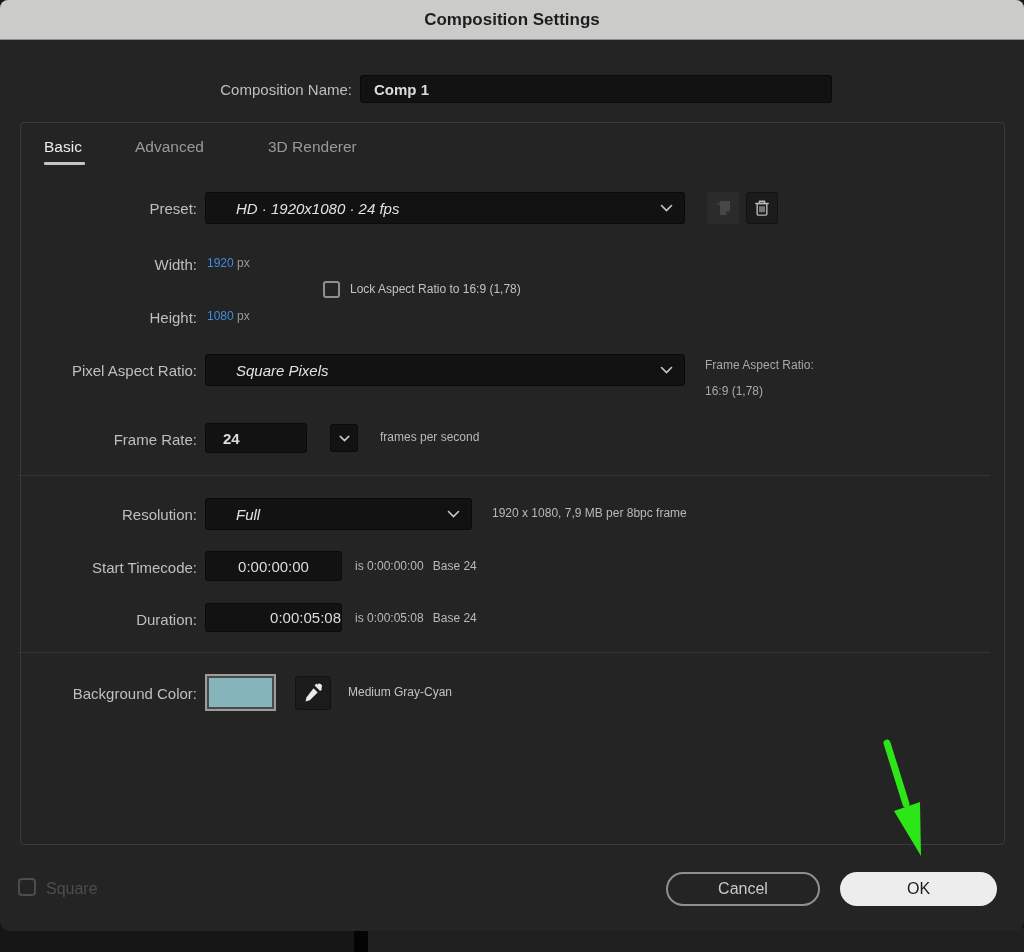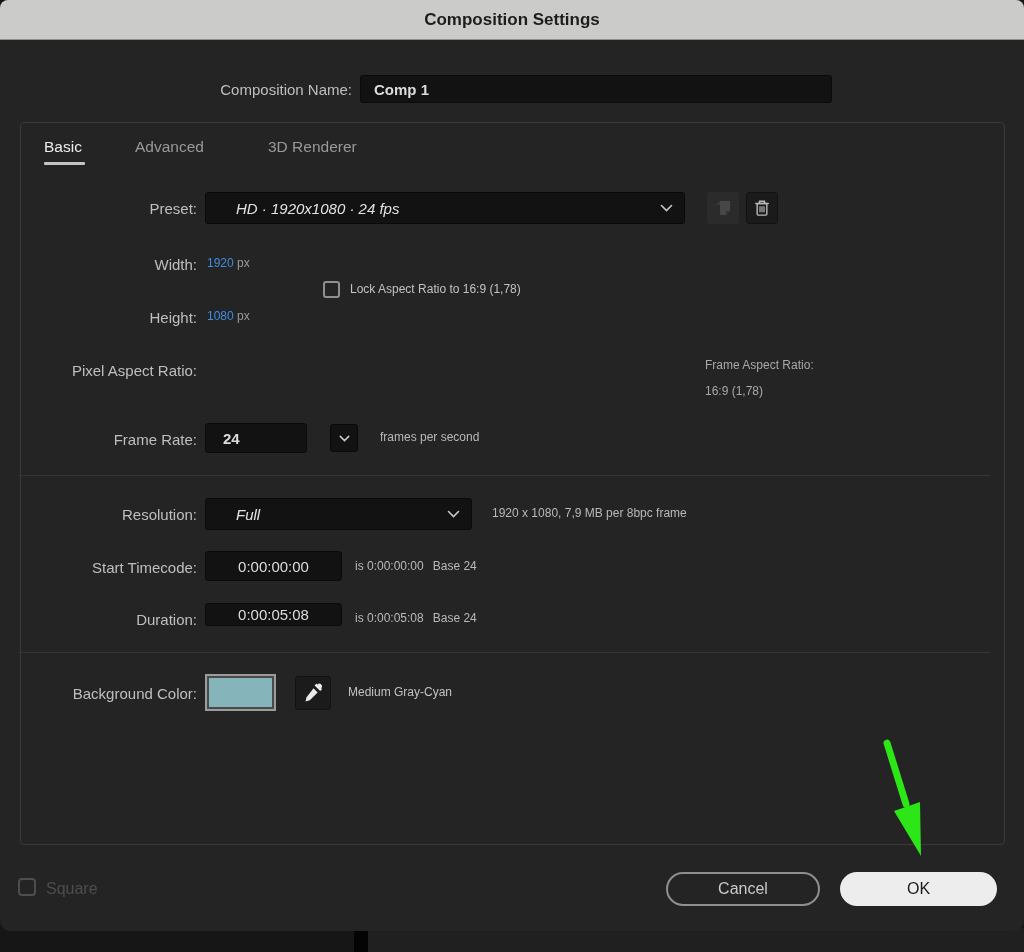--- a/index.html
+++ b/index.html
@@ -117,20 +117,26 @@
     <div class="checkbox" style="left:323px; top:281px;"></div>
     <div class="txt" style="left:350px; top:282px; color:#c2c2c2;">Lock Aspect Ratio to 16:9 (1,78)</div>
 
     <div class="lbl" style="top:309px;">Height:</div>
     <div class="txt" style="left:207px; top:309px;">
       <span class="blue">1080</span>
       <span class="unit">px</span>
     </div>
 
     <div class="lbl" style="top:362px;">Pixel Aspect Ratio:</div>
+    <div class="select" style="left:205px; top:354px; width:480px; height:32px;">
+      <span class="val">Square Pixels</span>
+      <svg width="13" height="8" viewBox="0 0 13 8">
+          <path d="M1.5 1.5 L6.5 6.5 L11.5 1.5" stroke="#c8c8c8" stroke-width="1.6" fill="none" stroke-linecap="round"></path>
+        </svg>
+    </div>
     <div class="txt" style="left:705px; top:358px; color:#a8a8a8;">Frame Aspect Ratio:</div>
     <div class="txt" style="left:705px; top:384px; color:#a8a8a8;">16:9 (1,78)</div>
 
     <div class="lbl" style="top:431px;">Frame Rate:</div>
     <div class="field" style="left:205px; top:423px; width:102px; height:30px;">
       <span class="val" style="padding-left:17px;">24</span>
     </div>
     <div class="field" style="left:330px; top:424px; width:28px; height:28px; justify-content:center;">
       <svg width="11" height="7" viewBox="0 0 13 8">
           <path d="M1.5 1.5 L6.5 6.5 L11.5 1.5" stroke="#c8c8c8" stroke-width="1.8" fill="none" stroke-linecap="round"></path>
@@ -151,21 +157,21 @@
 
     <div class="lbl" style="top:559px;">Start Timecode:</div>
     <div class="field" style="left:205px; top:551px; width:137px; height:30px; justify-content:center;">
       <span>0:00:00:00</span>
     </div>
     <div class="txt" style="left:355px; top:559px;">
       <span>is 0:00:00:00</span><span style="display:inline-block; width:9px;"></span><span>Base 24</span>
     </div>
 
     <div class="lbl" style="top:611px;">Duration:</div>
-    <div class="field" style="left:205px; top:603px; width:137px; height:23px; justify-content:center;">
+    <div class="field" style="left:205px; top:603px; width:137px; height:29px; justify-content:flex-end;">
       <span>0:00:05:08</span>
     </div>
     <div class="txt" style="left:355px; top:611px;">
       <span>is 0:00:05:08</span><span style="display:inline-block; width:9px;"></span><span>Base 24</span>
     </div>
 
     <div class="sep" style="top:652px;"></div>
 
     <div class="lbl" style="top:685px;">Background Color:</div>
     <div class="swatch" style="background: rgb(133, 180, 186);"></div>

